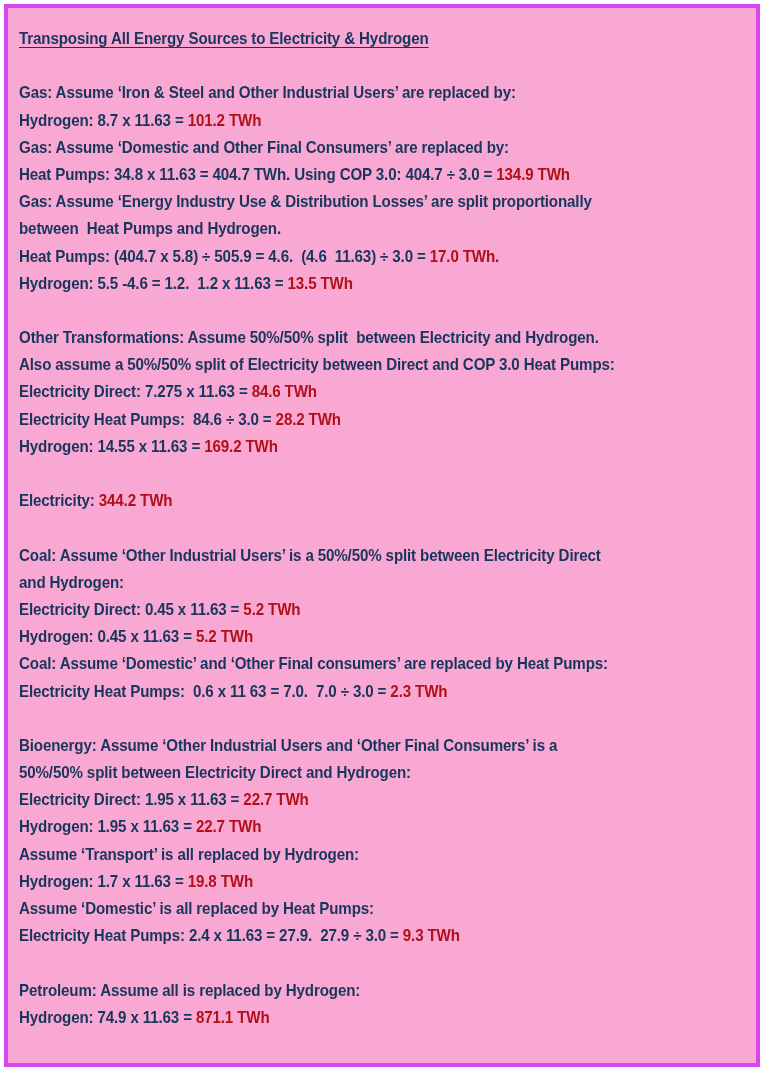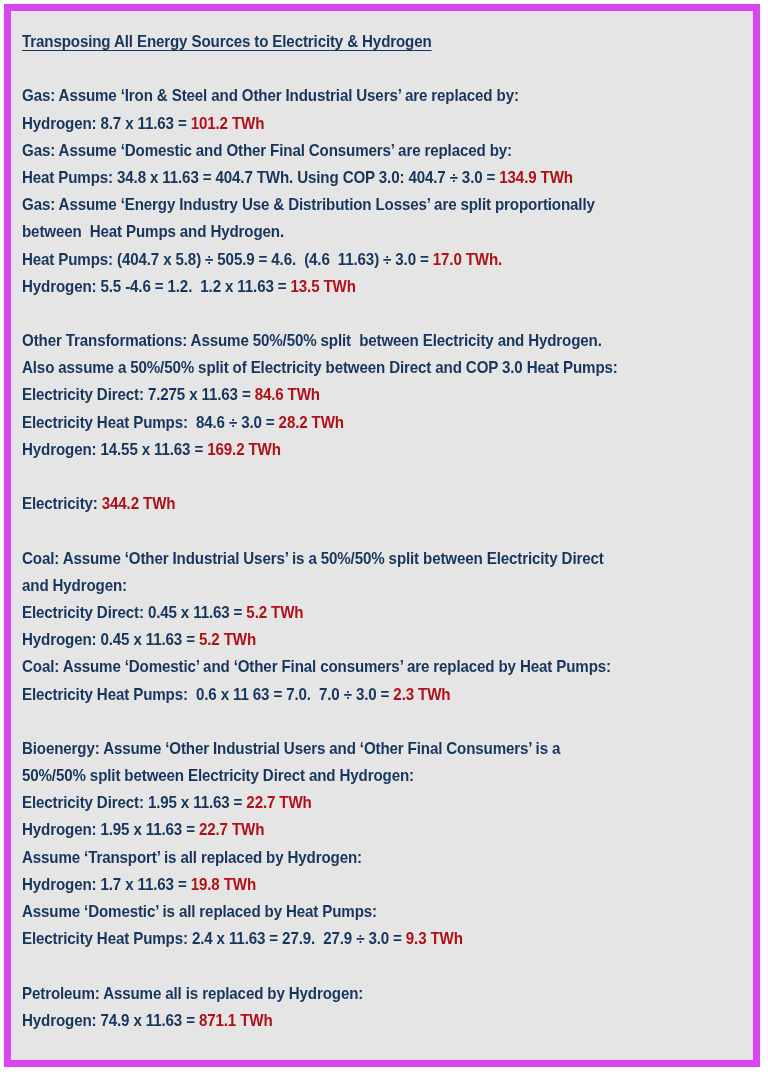--- a/index.html
+++ b/index.html
@@ -13,22 +13,22 @@
     font-family: "Liberation Sans", sans-serif;
     overflow: hidden;
   }
   #note-panel {
     position: absolute;
     left: 4px;
     top: 4px;
     width: 756px;
     height: 1063px;
     box-sizing: border-box;
-    background: #e5e5e5;
-    border: 7px solid #d946ef;
+    background: #f9a8d4;
+    border: 4px solid #d946ef;
     overflow: hidden;
   }
   #note-body {
     padding: 17px 10px 0 11px;
   }
   .ln {
     font-family: "Liberation Sans", sans-serif;
     font-weight: bold;
     font-size: 16.2px;
     line-height: 27.2px;

